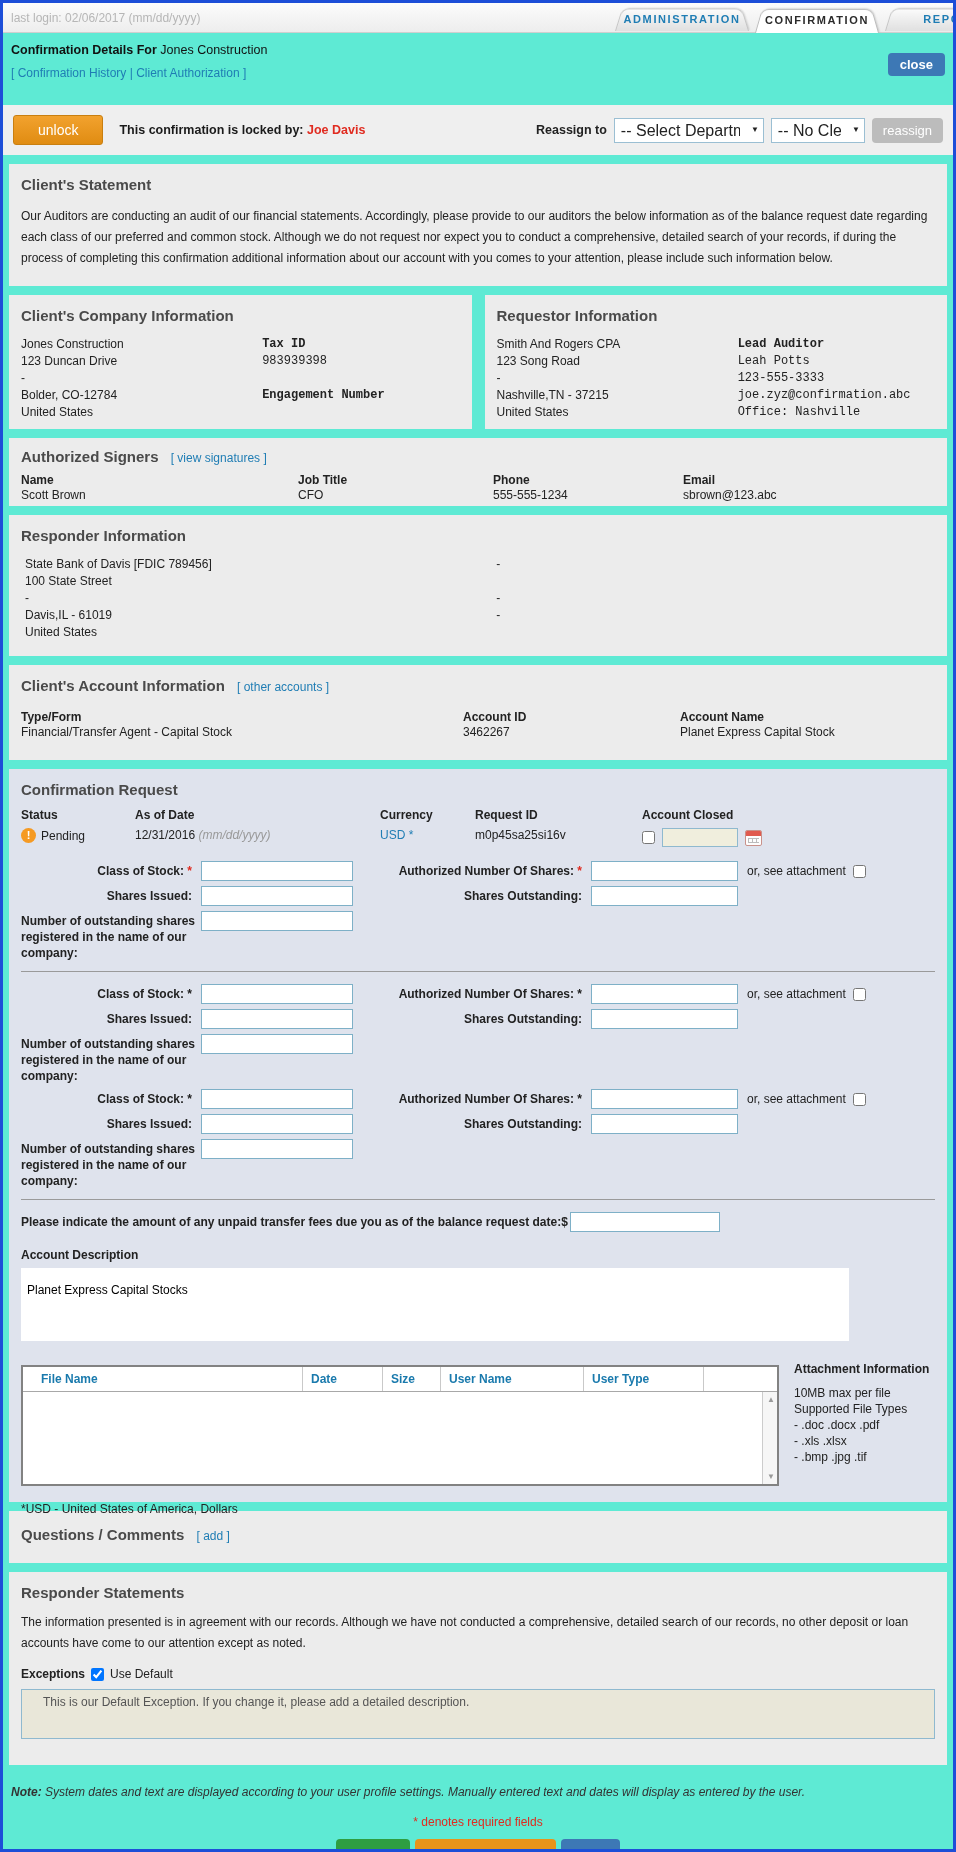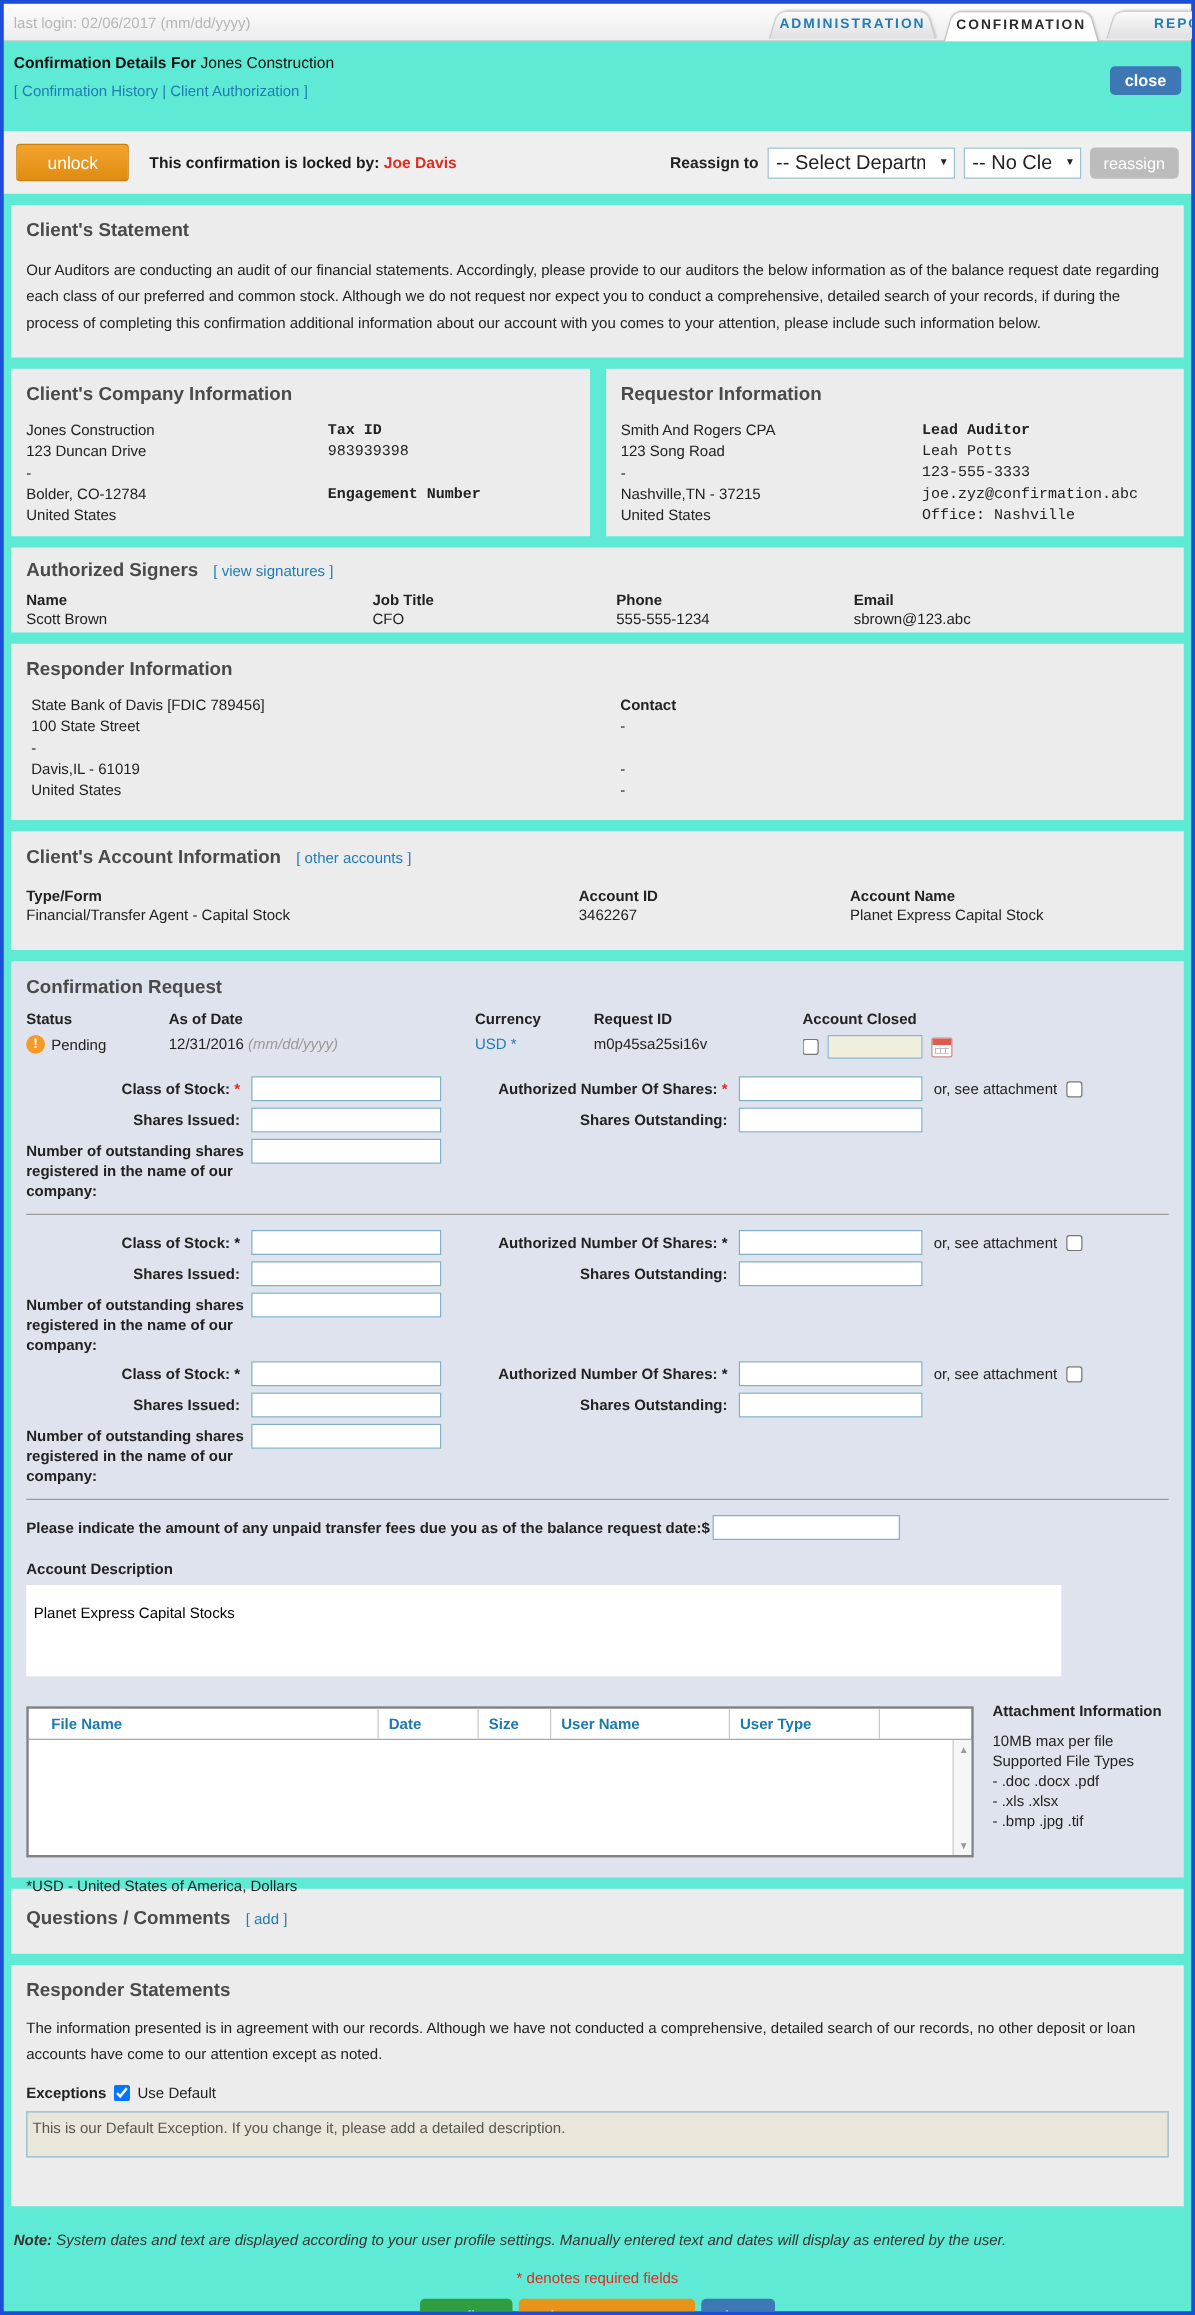--- a/index.html
+++ b/index.html
@@ -138,23 +138,23 @@
   .attach-info { margin-left:15px; padding-top:2px; }
   .attach-info .t { font-weight:bold; margin-bottom:8px; }
   .attach-info div { line-height:16px; }
   .usdnote { margin-top:16px; }
 
   .qc { height:52px; padding-top:15px; }
   .rs { height:193px; }
   .rs p { margin-top:11px; line-height:21px; }
   .excrow { margin-top:13px; display:flex; align-items:center; gap:6px; }
   .excrow .xl { font-weight:bold; }
-  .exc-text { display:block; width:100%; height:37px; margin-top:8px; background:#e9e7d9;
+  .exc-text { display:block; width:100%; height:50px; margin-top:8px; background:#e9e7d9;
               border:1px solid #8fb9cf; color:#555; font-family:"Liberation Sans", sans-serif;
-              font-size:12px; padding:5px 4px; resize:none; }
+              font-size:12px; padding:5px 21px; resize:none; }
 
   
   .footer { padding:20px 8px 0 8px; }
   .notep { font-style:italic; color:#333; }
   .notep b { font-weight:bold; }
   .reqnote { text-align:center; color:#e02b20; margin-top:16px; }
   .btnrow { display:flex; justify-content:center; gap:5px; margin-top:10px; }
   .btn-confirm { background:#2e9e41; font-size:15px; padding:7px 12px; }
   .btn-other { background:#e8941a; font-size:15px; padding:7px 13px; }
   .btn-close { background:#3d78b5; font-size:15px; padding:7px 12px; }
@@ -272,21 +272,20 @@
     <div class="sec-title">Responder Information</div>
     <div class="resp-cols">
       <div class="addr resp-left">
         <div>State Bank of Davis [FDIC 789456]</div>
         <div>100 State Street</div>
         <div>-</div>
         <div>Davis,IL - 61019</div>
         <div>United States</div>
       </div>
       <div class="addr resp-right">
-        <div class="blabel">Contact</div>
         <div>-</div>
         <div></div>
         <div>-</div>
         <div>-</div>
       </div>
     </div>
   </section>
 
   <section class="acctinfo">
     <div class="sec-title">

